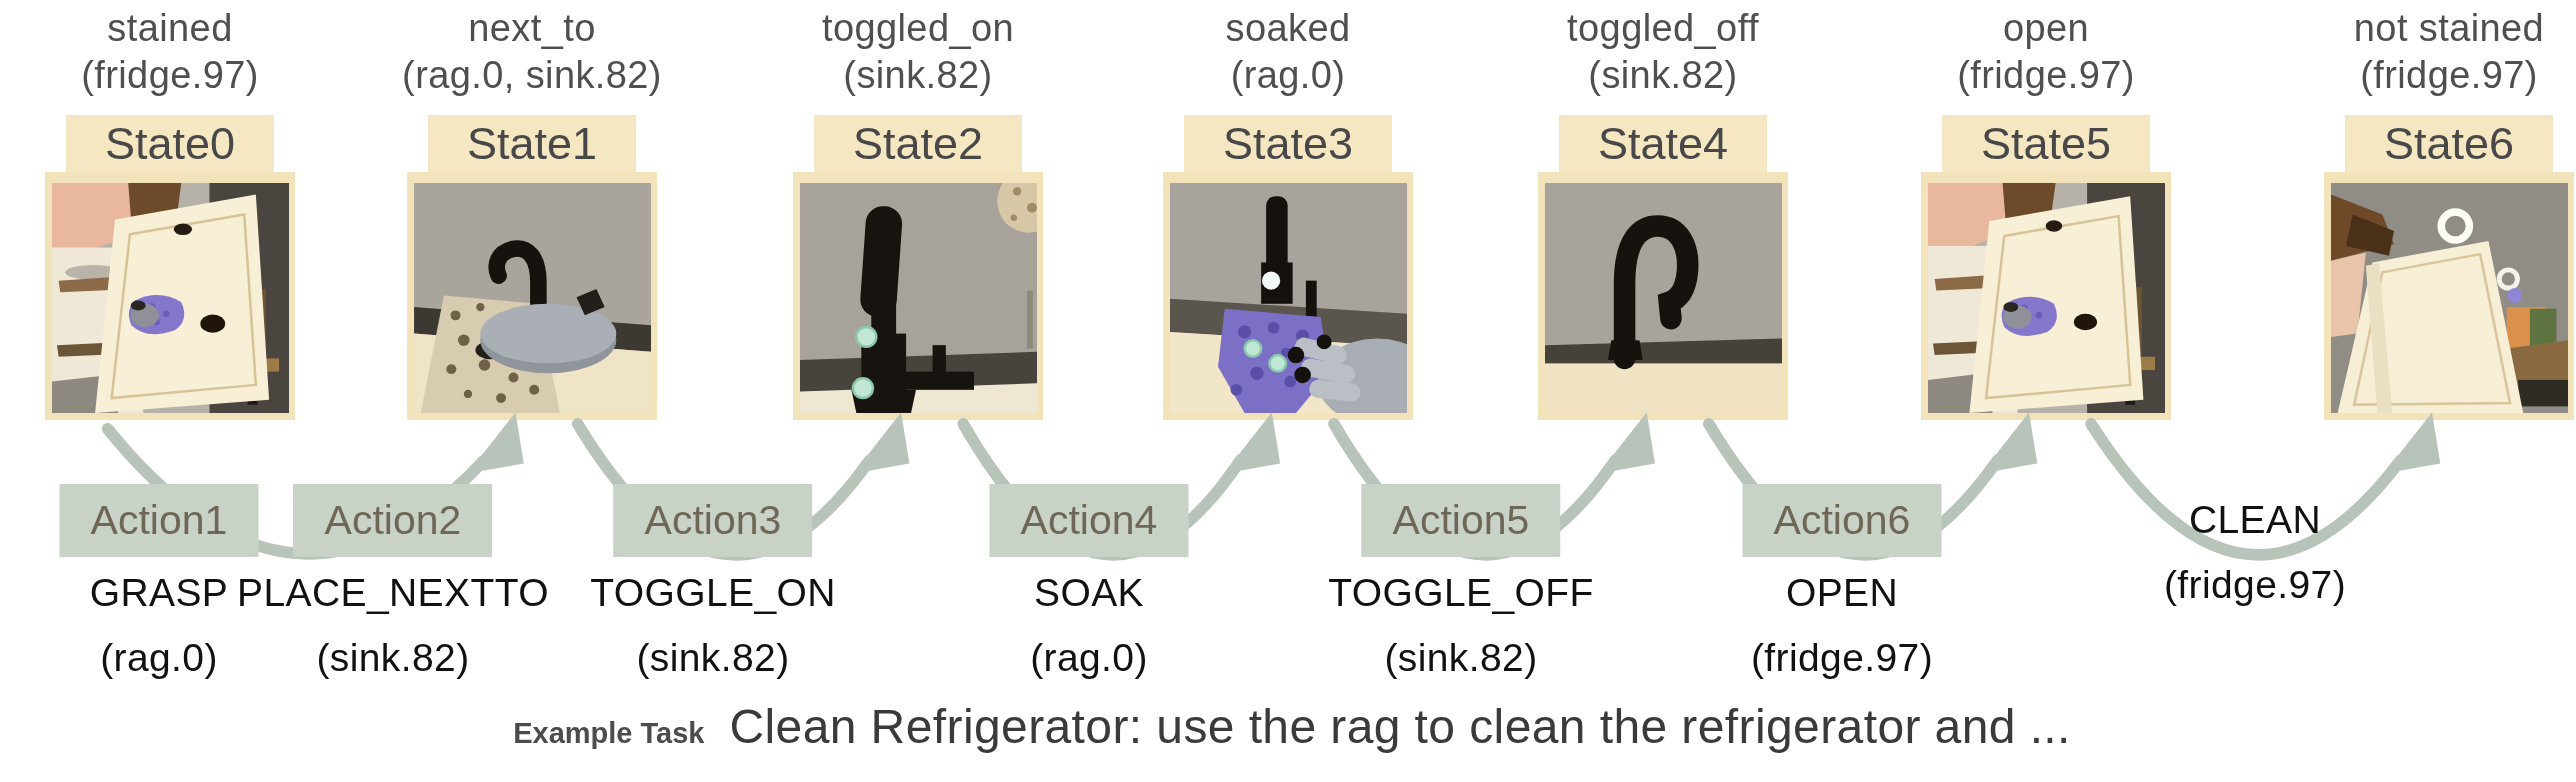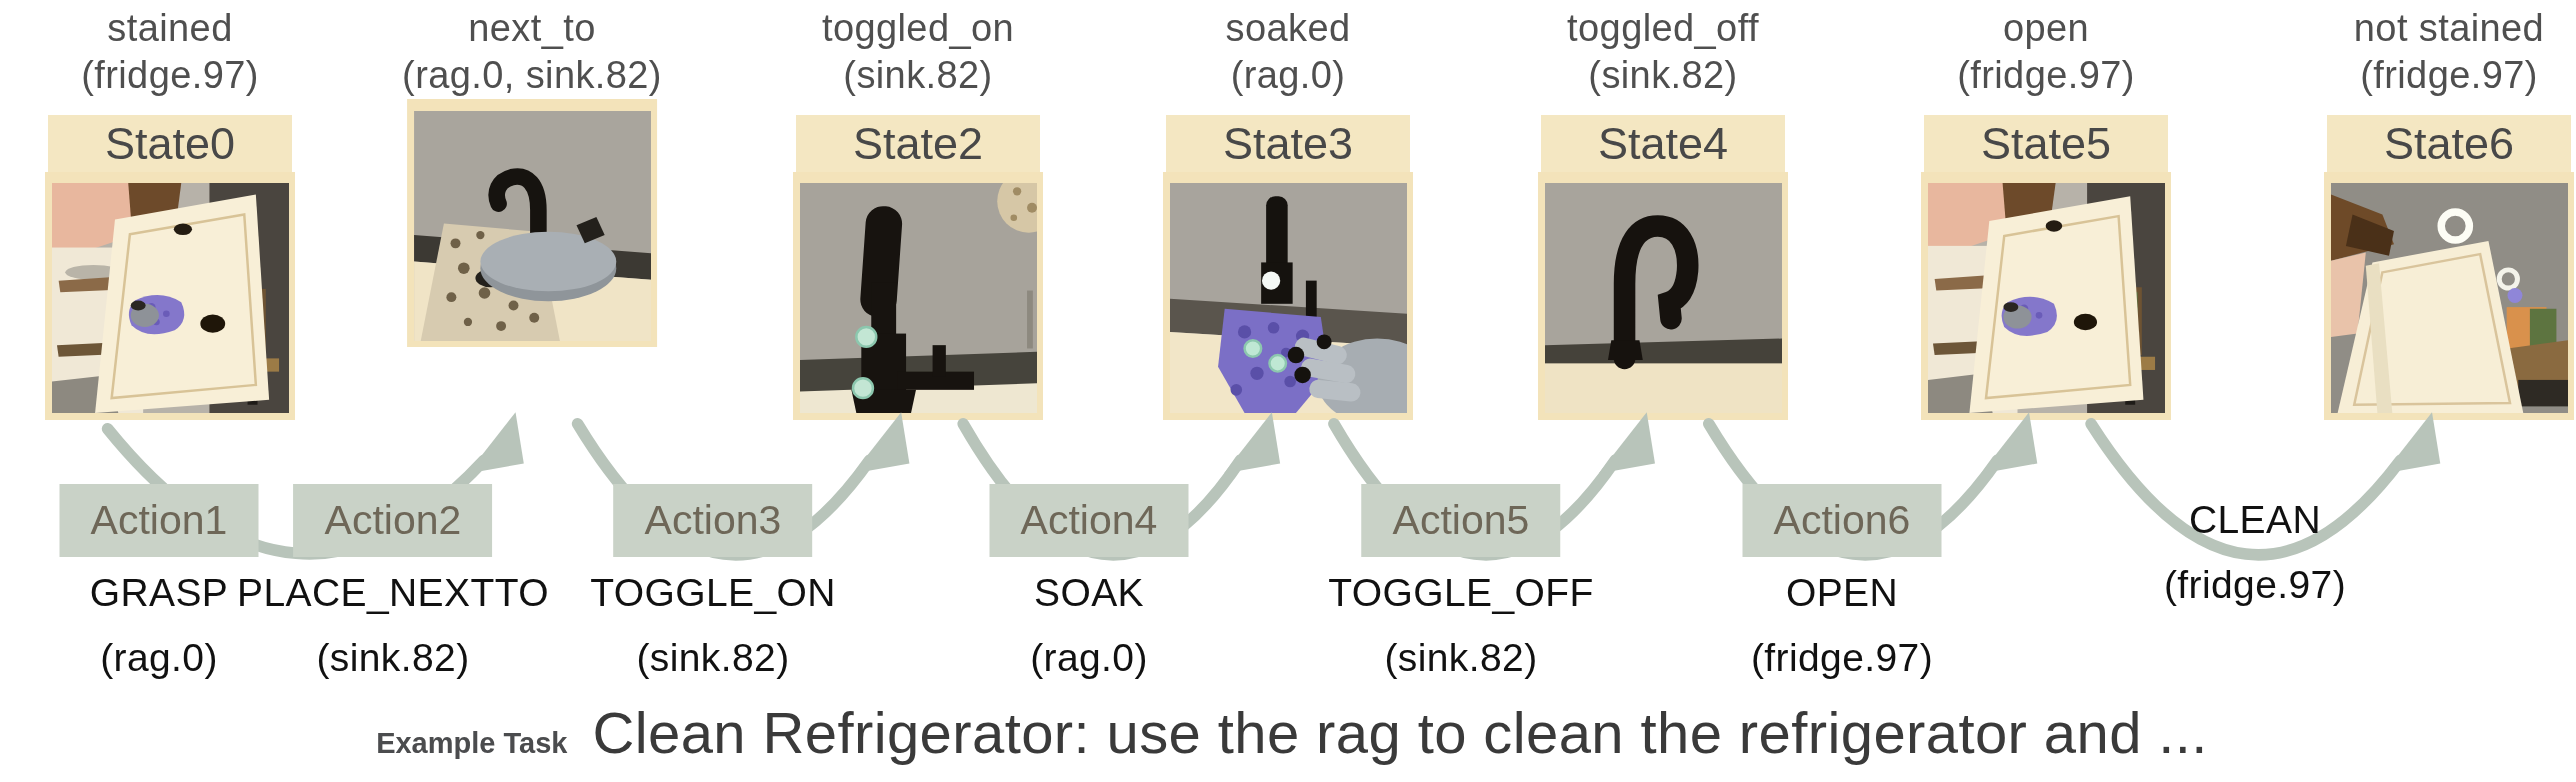--- a/index.html
+++ b/index.html
@@ -18,40 +18,40 @@
   .canvas{
     position:relative;width:2576px;height:783px;background:#ffffff;overflow:hidden;
     font-family:"Liberation Sans","DejaVu Sans",sans-serif;
     padding-left:8px;
   }
   
   .state-col{position:absolute;top:0;transform:translateX(-50%);z-index:1;
     display:flex;flex-direction:column;align-items:center;}
   .predicate{margin-top:5px;height:94px;text-align:center;white-space:nowrap;
     font-size:38px;line-height:47px;color:var(--predicate-text);font-weight:300;letter-spacing:0.4px;}
-  .state-header{margin-top:15.7px;width:244px;height:57px;background:var(--state-header-bg);
+  .state-header{margin-top:15.7px;width:208px;height:57px;background:var(--state-header-bg);
     text-align:center;font-size:45px;line-height:57px;color:var(--state-text);}
   .state-frame{width:250px;height:248px;background:var(--image-frame-bg);box-sizing:border-box;
     padding:11.6px 6.6px 6.6px 6.6px;}
   .state-frame svg{display:block;width:237px;height:230px;}
   
   .arcs{position:absolute;left:0;top:0;z-index:2;pointer-events:none;}
   
   .action-col{position:absolute;top:484px;transform:translateX(-50%);z-index:3;
     display:flex;flex-direction:column;align-items:center;}
   .action-label{width:199px;height:73px;background:var(--action-bg);text-align:center;
     font-size:41px;line-height:73px;color:var(--action-text);}
   .action-name{margin-top:14px;white-space:nowrap;font-size:39px;line-height:43px;
     font-weight:300;letter-spacing:0.4px;color:var(--command-text);text-align:center;}
   .action-args{margin-top:21.5px;white-space:nowrap;font-size:39px;line-height:43px;
     font-weight:300;letter-spacing:0.4px;color:var(--command-text);text-align:center;}
   
   .task{position:absolute;left:0;right:0;top:699px;text-align:center;white-space:nowrap;}
   .task-label{font-weight:bold;font-size:29px;color:var(--task-label-color);margin-right:25px;}
-  .task-desc{font-size:58px;font-weight:300;color:var(--task-text-color);letter-spacing:0.4px;}
+  .task-desc{font-size:48px;font-weight:300;color:var(--task-text-color);letter-spacing:0.4px;}
 </style>
 </head>
 <body>
 
 <div class="canvas">
 
   <svg class="arcs" width="2576" height="783" viewBox="0 0 3113 946">
     <g fill="none" stroke="var(--arrow)" stroke-width="14" stroke-linecap="round">
       <path d="M130,518 Q358,800 585,556"></path>
       <path d="M698,512 Q875,805 1051,556"></path>
@@ -103,20 +103,21 @@
         <ellipse cx="104" cy="148" rx="9" ry="6" fill="#2a2622"></ellipse>
       </svg>
     </div>
   </div>
 
   <div class="state-col" style="left:532px">
     <div class="predicate">
       <div>next_to</div>
       <div>(rag.0, sink.82)</div>
     </div>
+    <div class="state-header">State1</div>
     <div class="state-frame">
       <svg viewBox="0 0 286 278" preserveAspectRatio="none">
         <rect width="286" height="278" fill="#a9a59d"></rect>
         <polygon points="0,150 286,172 286,204 0,182" fill="#3c3933"></polygon>
         <polygon points="0,182 286,204 286,278 0,278" fill="#f0e4c6"></polygon>
         <polygon points="36,136 150,146 176,278 8,278" fill="#d7cbb0"></polygon>
         <g fill="#6f6148">
           <circle cx="50" cy="160" r="6"></circle>
             <circle cx="80" cy="150" r="5"></circle>
             <circle cx="110" cy="162" r="6"></circle>

